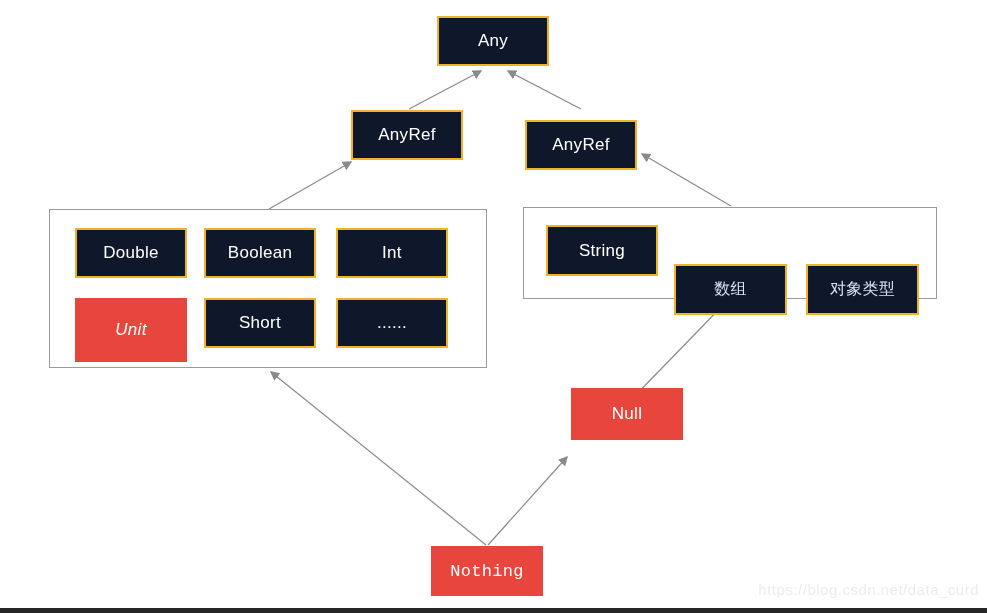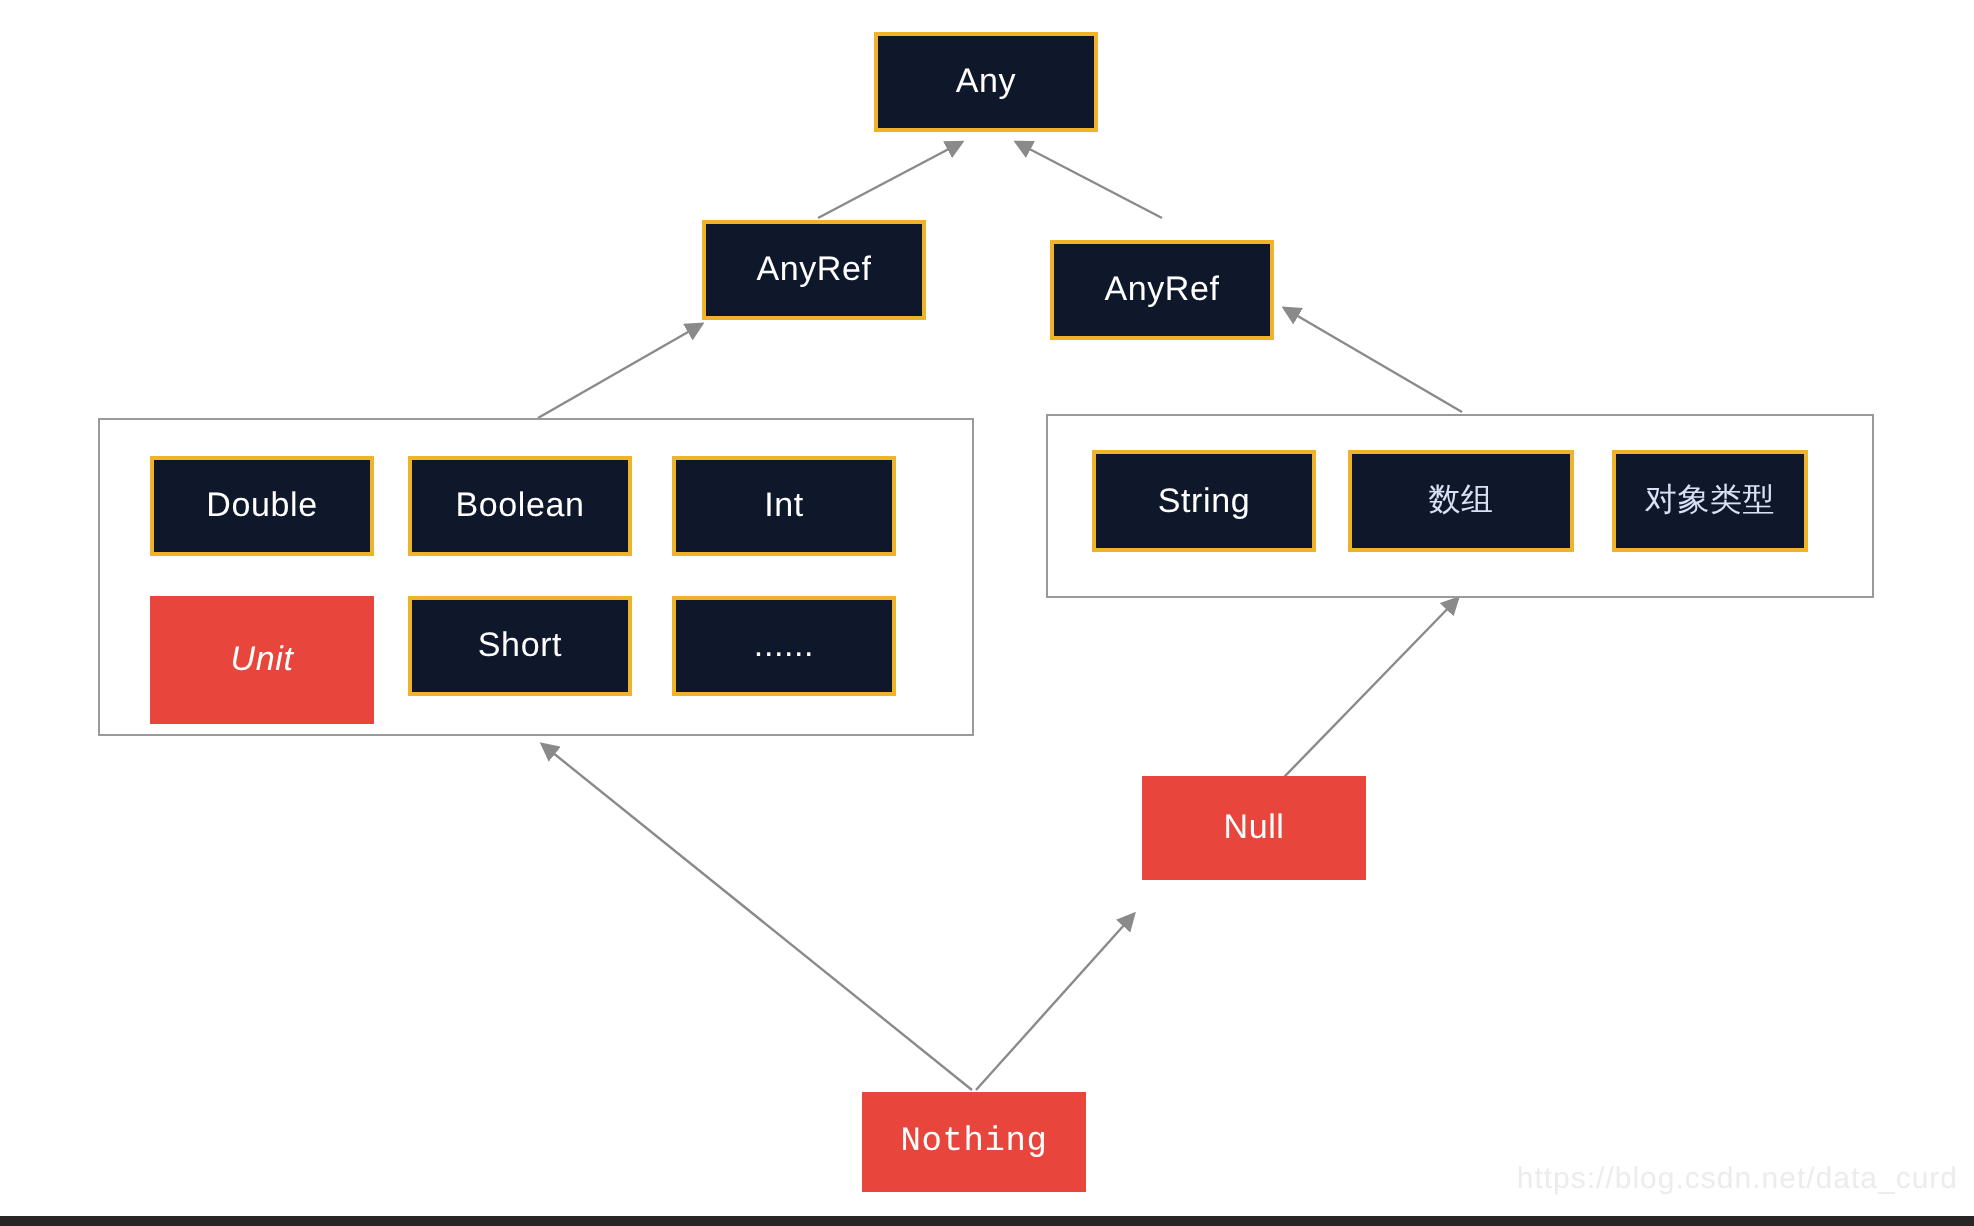--- a/index.html
+++ b/index.html
@@ -30,42 +30,42 @@
   }
   .node.blue {
     background: #0f172a;
     border: 2px solid #eeb32a;
     text-align: center;
   }
   .node.red {
     background: #e8463c;
     border: none;
   }
-  .node.cn { font-size: 16px; color: #d9e1f7; }
+  .node.cn { font-size: 16px; color: #d9e1f7; margin-top: 39px; }
   .group {
     position: absolute;
     box-sizing: border-box;
     border: 1px solid #9a9a9a;
     background: transparent;
   }
   
   #n-any      { left: 437px; top: 16px;  width: 112px; height: 50px; }
   #n-anyval   { left: 351px; top: 110px; width: 112px; height: 50px; }
   #n-anyref   { left: 525px; top: 120px; width: 112px; height: 50px; }
   #g-left     { left: 49px;  top: 209px; width: 438px; height: 159px; }
   #n-double   { left: 75px;  top: 228px; width: 112px; height: 50px; }
   #n-boolean  { left: 204px; top: 228px; width: 112px; height: 50px; }
   #n-int      { left: 336px; top: 228px; width: 112px; height: 50px; }
   #n-unit     { left: 75px;  top: 298px; width: 112px; height: 64px; font-style: italic; }
   #n-short    { left: 204px; top: 298px; width: 112px; height: 50px; }
   #n-ellipsis { left: 336px; top: 298px; width: 112px; height: 50px; }
   #g-right    { left: 523px; top: 207px; width: 414px; height: 92px; }
   #n-string   { left: 546px; top: 225px; width: 112px; height: 51px; }
   #n-array    { left: 674px; top: 225px; width: 113px; height: 51px; }
-  #n-objtype  { left: 806px; top: 225px; width: 98px; height: 51px; }
+  #n-objtype  { left: 806px; top: 225px; width: 113px; height: 51px; }
   #n-null     { left: 571px; top: 388px; width: 112px; height: 52px; }
   #n-nothing  { left: 431px; top: 546px; width: 112px; height: 50px; font-family: Liberation Mono, monospace; }
   .watermark {
     position: absolute;
     right: 8px;
     top: 581px;
     font-size: 15px;
     color: #ececec;
     letter-spacing: 0.5px;
   }

